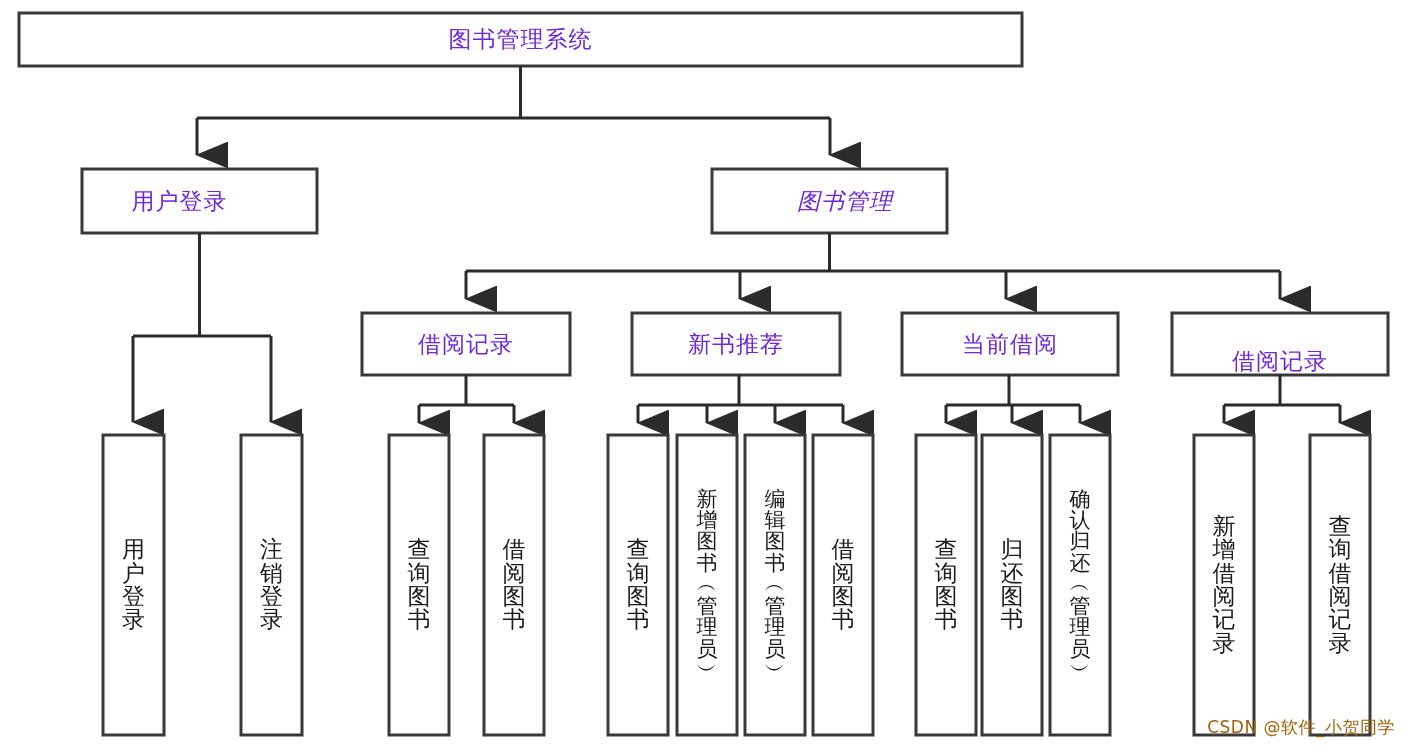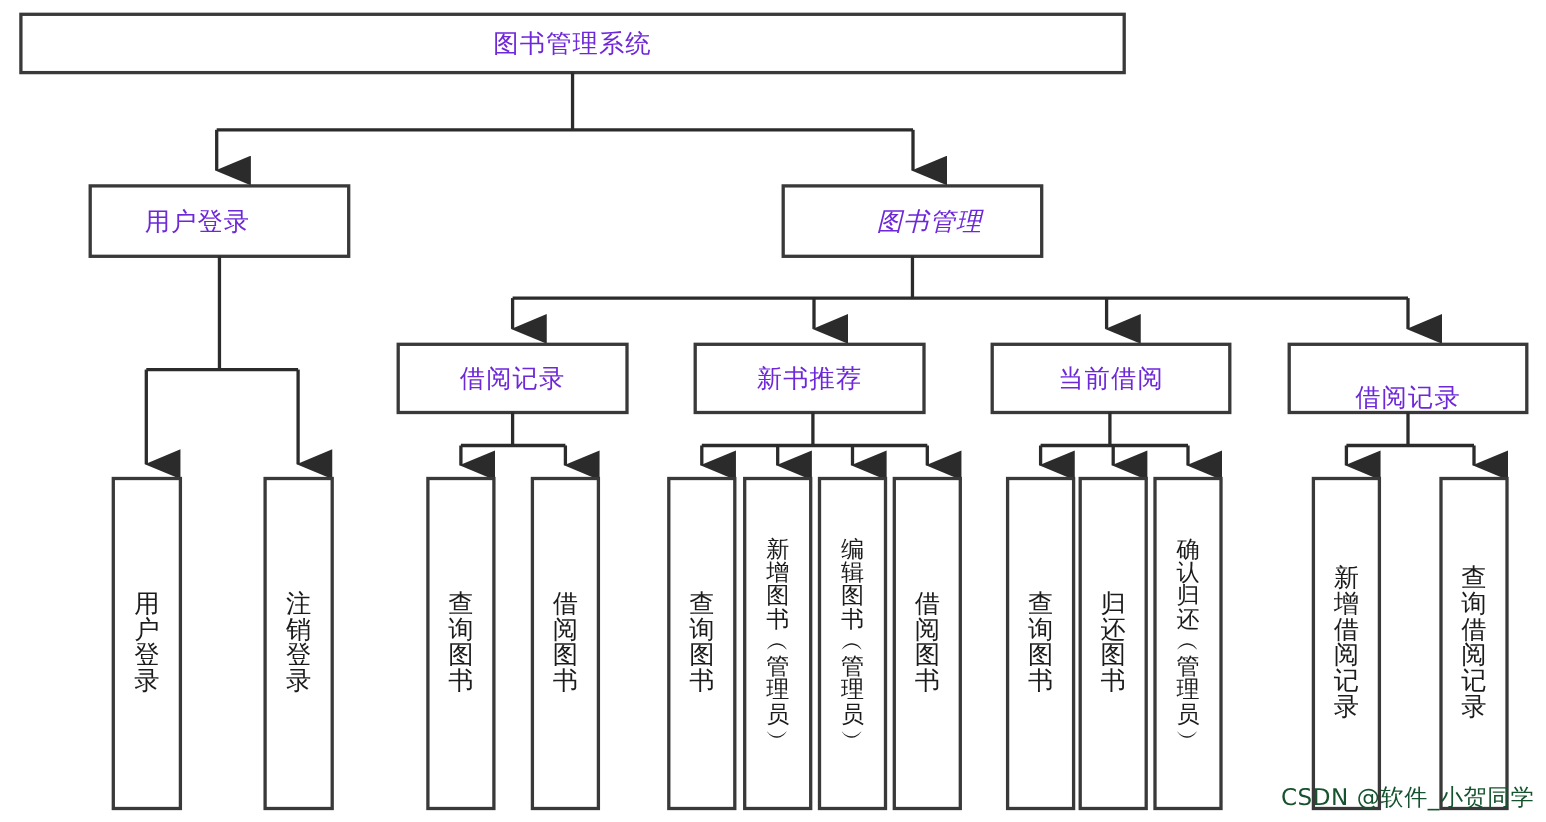--- a/index.html
+++ b/index.html
@@ -40,22 +40,22 @@
   }
   .arrow-head {
     fill: #2b2b2b;
     stroke: none;
   }
   .watermark {
     position: absolute;
     right: 10px;
     bottom: 8px;
     font-family: "DejaVu Sans", "Liberation Sans", sans-serif;
-    font-size: 21px;
-    color: #14532d;
+    font-size: 17px;
+    color: #a16207;
     letter-spacing: 0.5px;
     white-space: nowrap;
     pointer-events: none;
   }
   .v-text-wrap {
     position: absolute;
     display: flex;
     flex-direction: column;
     align-items: center;
     justify-content: center;

